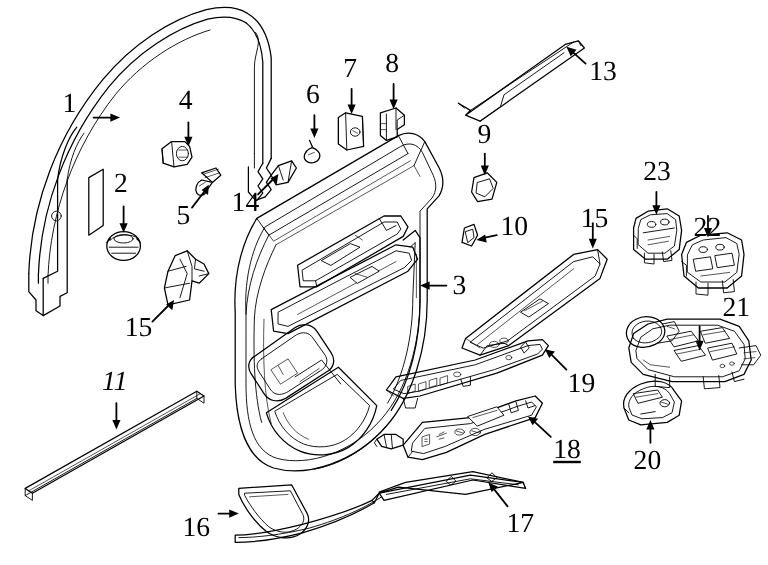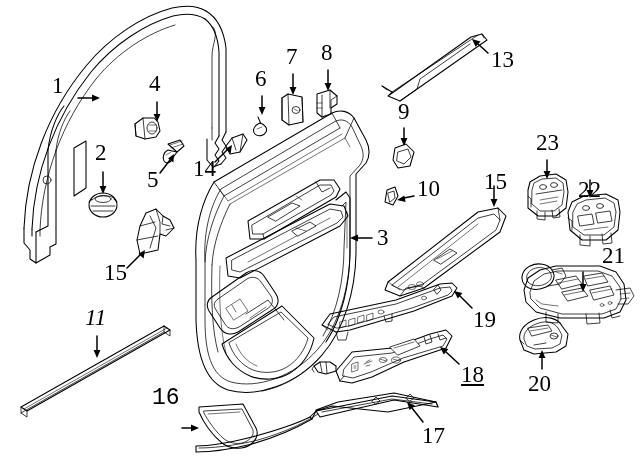--- a/index.html
+++ b/index.html
@@ -482,21 +482,21 @@
   <div class="callout" style="left:255px; top:67px;">6</div>
   <div class="callout" style="left:286px; top:45px;">7</div>
   <div class="callout" style="left:321px; top:41px;">8</div>
   <div class="callout" style="left:398px; top:100px;">9</div>
   <div class="callout" style="left:417px; top:177px;text-align:right;">10</div>
   <div class="callout" style="left:85px;  top:306px;font-style:italic;">11</div>
   <div class="callout" style="left:104px; top:261px;">15</div>
   <div class="callout" style="left:491px; top:48px;">13</div>
   <div class="callout" style="left:193px; top:157px;">14</div>
   <div class="callout" style="left:484px; top:158px;margin-top:12px;">15</div>
-  <div class="callout" style="left:152px; top:387px;font-family:Liberation Mono, monospace;">16</div>
+  <div class="callout" style="left:152px; top:428px;">16</div>
   <div class="callout" style="left:422px; top:424px;text-align:right;">17</div>
   <div class="callout" style="left:461px; top:363px;text-decoration:underline;">18</div>
   <div class="callout" style="left:473px; top:308px;">19</div>
   <div class="callout" style="left:528px; top:372px;">20</div>
   <div class="callout" style="left:580px; top:244px;margin-left:22px;">21</div>
   <div class="callout" style="left:578px; top:152px;margin-top:26px;">22</div>
   <div class="callout" style="left:536px; top:131px;">23</div>
 
 </div>
 

